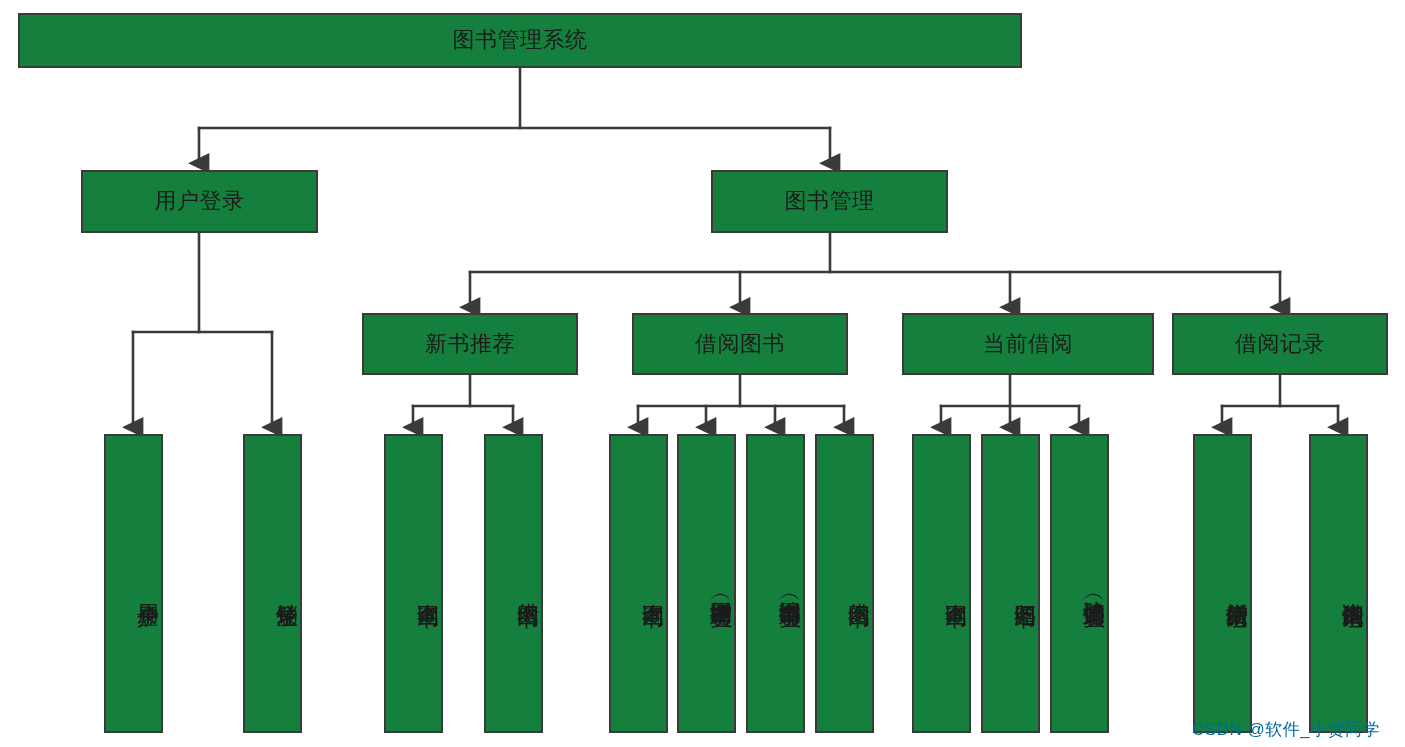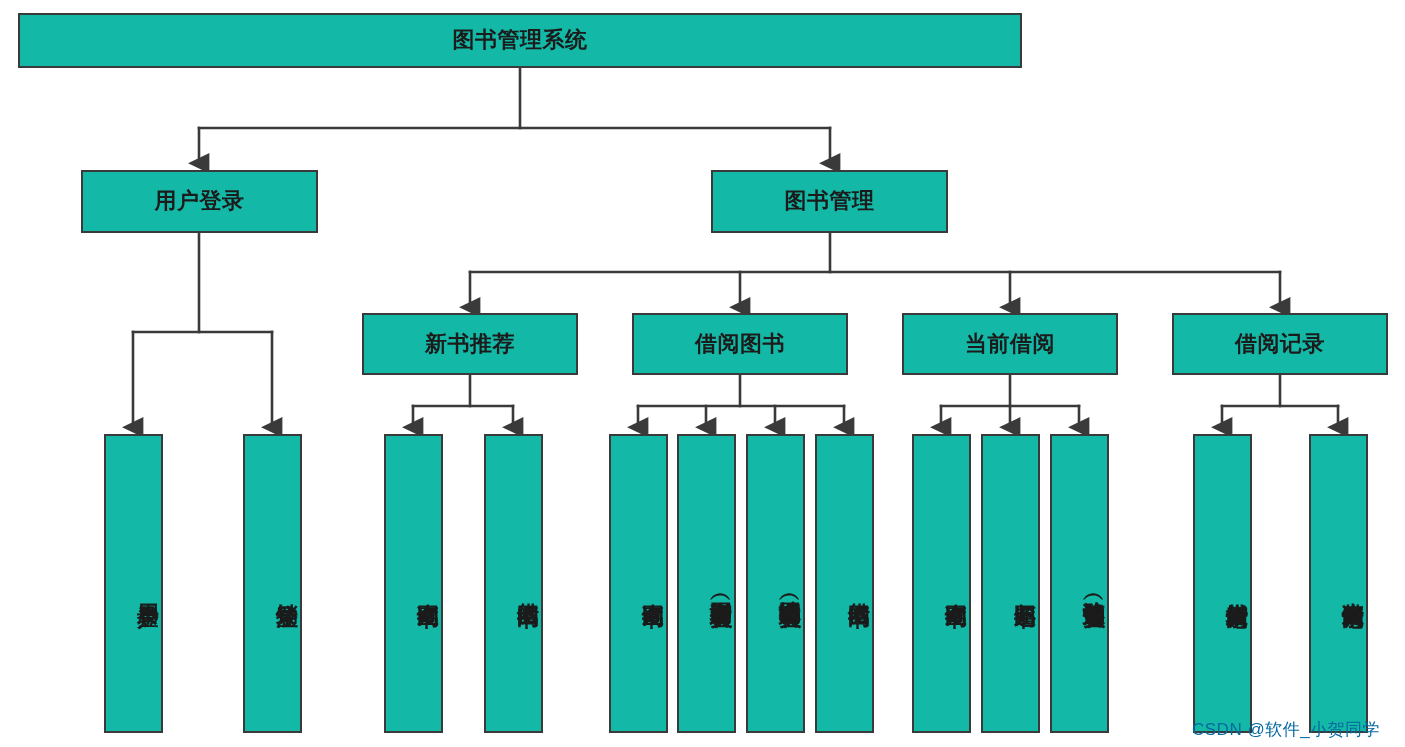--- a/index.html
+++ b/index.html
@@ -22,27 +22,26 @@
     left: 0;
     top: 0;
     width: 1405px;
     height: 747px;
     pointer-events: none;
   }
   .node {
     position: absolute;
     box-sizing: border-box;
     border: 2.5px solid #3a3a3a;
-    background: #14b8a6;
+    background: #15803d;
     display: flex;
     align-items: center;
     justify-content: center;
     color: #1b1b1b;
     z-index: 2;
-    font-weight: bold;
   }
   .node.horiz {
     font-size: 22px;
     letter-spacing: 0.5px;
     line-height: 1.2;
     text-align: center;
   }
   .node.vert {
     writing-mode: vertical-rl;
     text-orientation: upright;
@@ -131,21 +130,21 @@
   <div class="node horiz" style="left:711px; top:170px; width:237px; height:63px;">
     <span>图书管理</span>
   </div>
 
   <div class="node horiz" style="left:362px; top:313px; width:216px; height:62px;">
     <span>新书推荐</span>
   </div>
   <div class="node horiz" style="left:632px; top:313px; width:216px; height:62px;">
     <span>借阅图书</span>
   </div>
-  <div class="node horiz" style="left:902px; top:313px; width:216px; height:62px;">
+  <div class="node horiz" style="left:902px; top:313px; width:252px; height:62px;">
     <span>当前借阅</span>
   </div>
   <div class="node horiz" style="left:1172px; top:313px; width:216px; height:62px;">
     <span>借阅记录</span>
   </div>
 
   <div class="node vert" style="left:104px; top:434px; width:59px; height:299px;">
     <span>用户登录</span>
   </div>
   <div class="node vert" style="left:243px; top:434px; width:59px; height:299px;">

